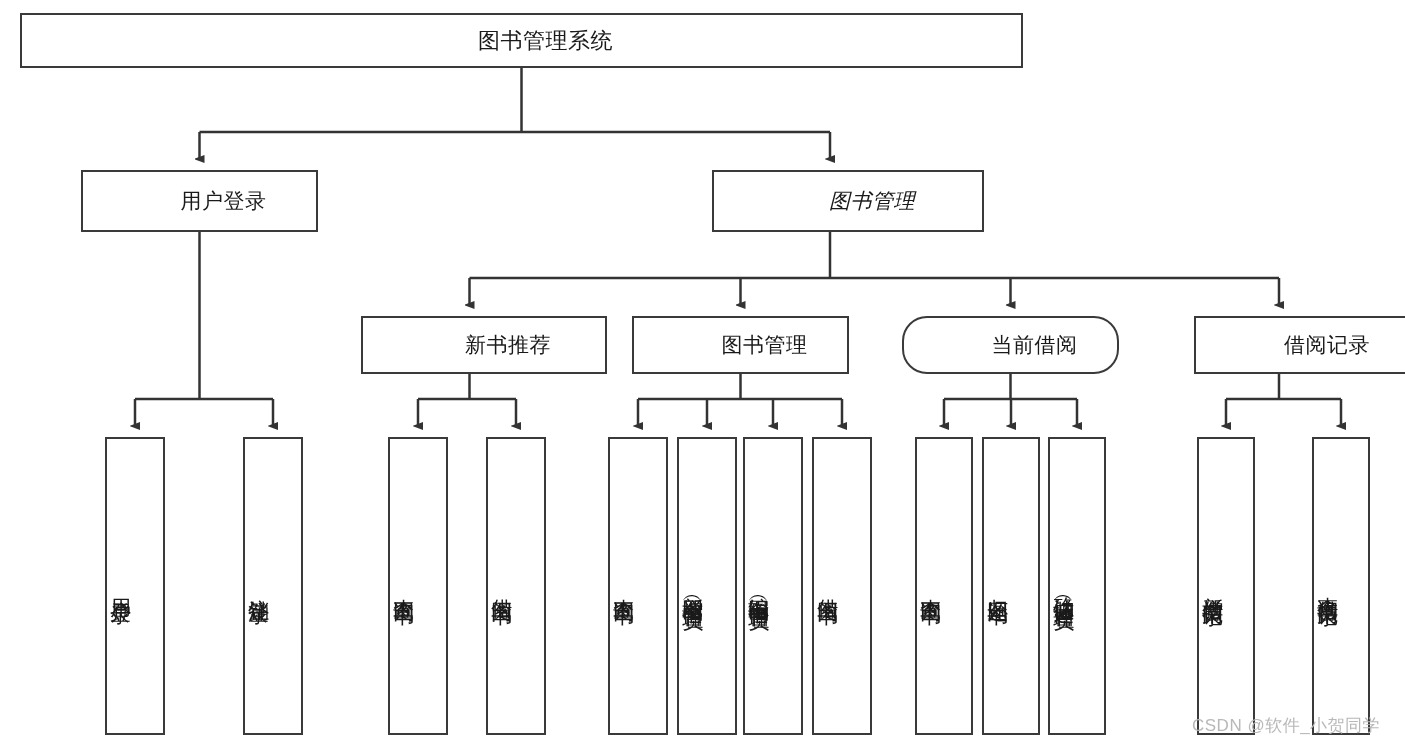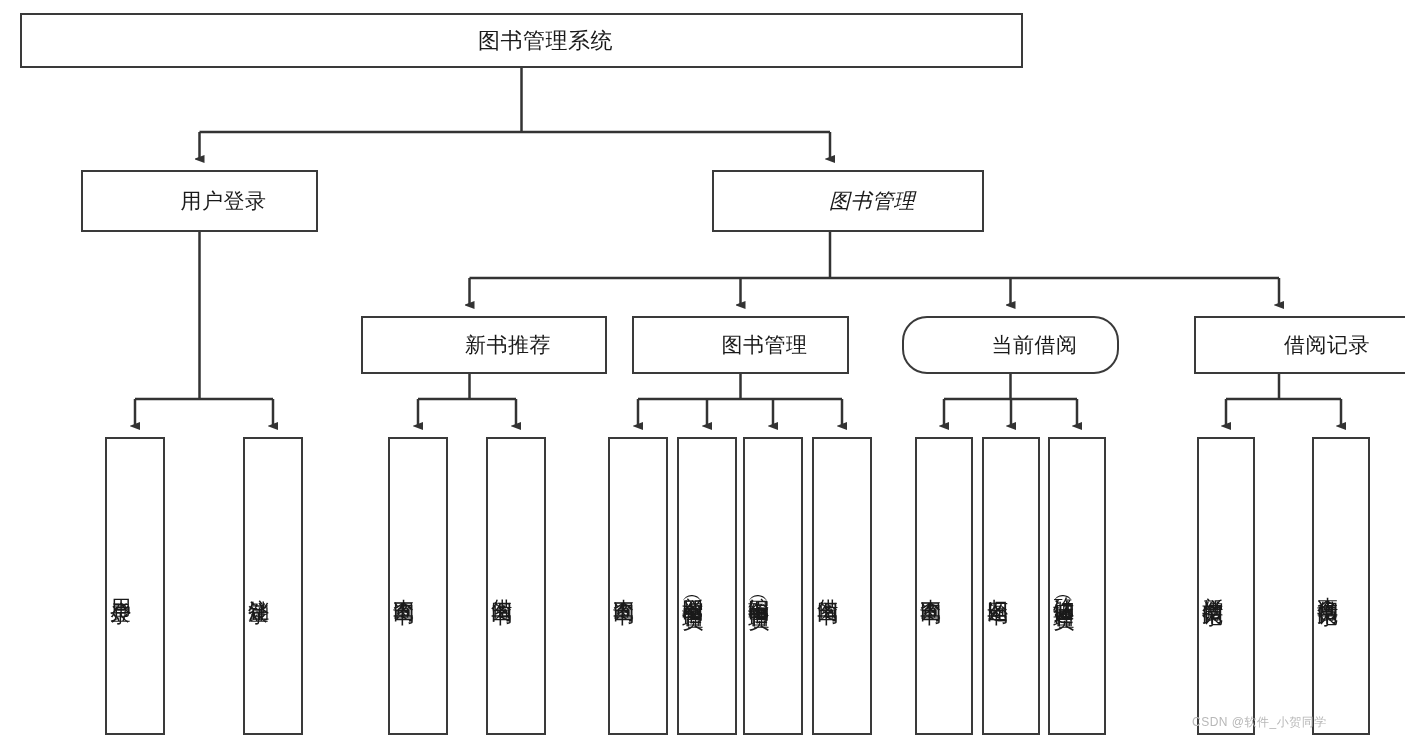--- a/index.html
+++ b/index.html
@@ -67,21 +67,21 @@
     margin-bottom: auto;
   }
   .node.leaf.top .vlabel {
     margin-top: 6px;
   }
   .node.leaf {
     flex-direction: column;
   }
   .watermark {
     position: absolute;
-    font-size: 12px;
+    font-size: 17px;
     color: #b8b8b8;
     white-space: nowrap;
     letter-spacing: 0.5px;
   }
 </style>
 </head>
 <body>
 
 <div id="canvas">
   <svg id="edges" viewBox="0 0 1405 747">

